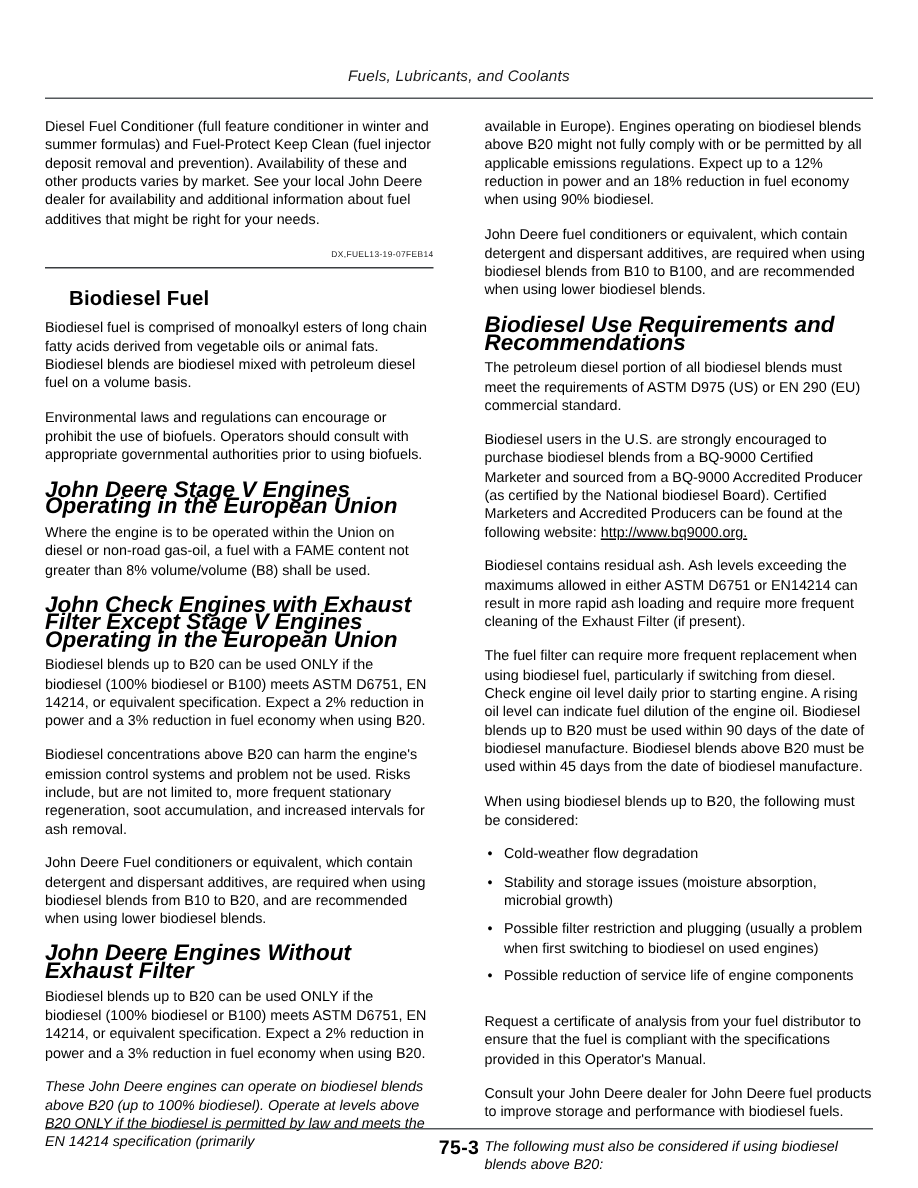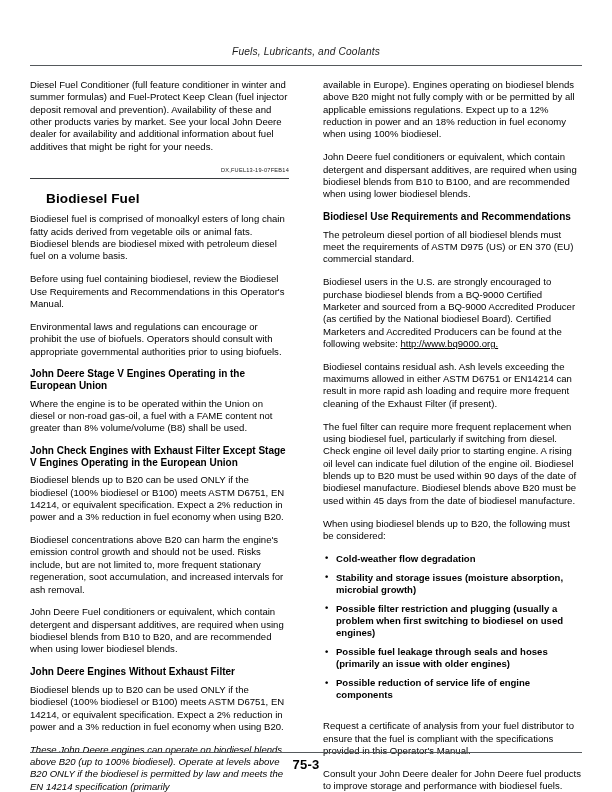--- a/index.html
+++ b/index.html
@@ -67,24 +67,25 @@
   }
 
   h2.sect {
     font-size: 13.6px;
     font-weight: bold;
     margin: 12px 0 7px 16px;
     line-height: 15px;
     letter-spacing: 0.1px;
   }
   h3.sub {
-    font-size: 10px;
+    font-size: 15px;
     font-weight: bold;
     margin: 4px 0 6px 0;
     line-height: 11.6px;
+    font-style: italic;
   }
 
   
   .docid-wrap {
     margin: 9px 0 0 0;
   }
   .docid {
     font-size: 5.6px;
     text-align: right;
     letter-spacing: 0.25px;
@@ -102,21 +103,20 @@
   ul.bullets {
     list-style: none;
     margin: 1px 0 0 0;
     padding: 0;
   }
   ul.bullets li {
     position: relative;
     padding-left: 13px;
     margin: 0 0 6.5px 0;
     line-height: 12.3px;
-    font-weight: bold;
   }
   ul.bullets li::before {
     content: "\2022";
     position: absolute;
     left: 2px;
     top: -0.5px;
     font-size: 9.5px;
   }
 
   .gap-after-list { height: 12px; }
@@ -159,57 +159,55 @@
     <p class="para">Diesel Fuel Conditioner (full feature conditioner in winter and summer formulas) and Fuel-Protect Keep Clean (fuel injector deposit removal and prevention). Availability of these and other products varies by market. See your local John Deere dealer for availability and additional information about fuel additives that might be right for your needs.</p>
 
     <div class="docid-wrap">
       <div class="docid">DX,FUEL13-19-07FEB14</div>
       <div class="docid-rule"></div>
     </div>
 
     <h2 class="sect">Biodiesel Fuel</h2>
 
     <p class="para">Biodiesel fuel is comprised of monoalkyl esters of long chain fatty acids derived from vegetable oils or animal fats. Biodiesel blends are biodiesel mixed with petroleum diesel fuel on a volume basis.</p>
-    <p class="para">Before using fuel containing biodiesel, review the Biodiesel Use Requirements and Recommendations in this Operator's Manual.</p>
     <p class="para">Environmental laws and regulations can encourage or prohibit the use of biofuels. Operators should consult with appropriate governmental authorities prior to using biofuels.</p>
 
     <h3 class="sub">John Deere Stage V Engines Operating in the European Union</h3>
     <p class="para">Where the engine is to be operated within the Union on diesel or non-road gas-oil, a fuel with a FAME content not greater than 8% volume/volume (B8) shall be used.</p>
 
     <h3 class="sub">John Check Engines with Exhaust Filter Except Stage V Engines Operating in the European Union</h3>
     <p class="para">Biodiesel blends up to B20 can be used ONLY if the biodiesel (100% biodiesel or B100) meets ASTM D6751, EN 14214, or equivalent specification. Expect a 2% reduction in power and a 3% reduction in fuel economy when using B20.</p>
-    <p class="para">Biodiesel concentrations above B20 can harm the engine's emission control growth and should not be used. Risks include, but are not limited to, more frequent stationary regeneration, soot accumulation, and increased intervals for ash removal.</p>
+    <p class="para">Biodiesel concentrations above B20 can harm the engine's emission control systems and problem not be used. Risks include, but are not limited to, more frequent stationary regeneration, soot accumulation, and increased intervals for ash removal.</p>
     <p class="para">John Deere Fuel conditioners or equivalent, which contain detergent and dispersant additives, are required when using biodiesel blends from B10 to B20, and are recommended when using lower biodiesel blends.</p>
 
     <h3 class="sub">John Deere Engines Without Exhaust Filter</h3>
     <p class="para">Biodiesel blends up to B20 can be used ONLY if the biodiesel (100% biodiesel or B100) meets ASTM D6751, EN 14214, or equivalent specification. Expect a 2% reduction in power and a 3% reduction in fuel economy when using B20.</p>
     <p class="tight">These John Deere engines can operate on biodiesel blends above B20 (up to 100% biodiesel). Operate at levels above B20 ONLY if the biodiesel is permitted by law and meets the EN 14214 specification (primarily</p>
 
   </div>
 
   <div class="col col-right">
 
-    <p class="para">available in Europe). Engines operating on biodiesel blends above B20 might not fully comply with or be permitted by all applicable emissions regulations. Expect up to a 12% reduction in power and an 18% reduction in fuel economy when using 100% biodiesel.</p>
+    <p class="para">available in Europe). Engines operating on biodiesel blends above B20 might not fully comply with or be permitted by all applicable emissions regulations. Expect up to a 12% reduction in power and an 18% reduction in fuel economy when using 90% biodiesel.</p>
     <p class="para">John Deere fuel conditioners or equivalent, which contain detergent and dispersant additives, are required when using biodiesel blends from B10 to B100, and are recommended when using lower biodiesel blends.</p>
 
     <h3 class="sub">Biodiesel Use Requirements and Recommendations</h3>
 
-    <p class="para">The petroleum diesel portion of all biodiesel blends must meet the requirements of ASTM D975 (US) or EN 370 (EU) commercial standard.</p>
+    <p class="para">The petroleum diesel portion of all biodiesel blends must meet the requirements of ASTM D975 (US) or EN 290 (EU) commercial standard.</p>
 
     <p class="para"><span>Biodiesel users in the U.S. are strongly encouraged to purchase biodiesel blends from a BQ-9000 Certified Marketer and sourced from a BQ-9000 Accredited Producer (as certified by the National biodiesel Board). Certified Marketers and Accredited Producers can be found at the following website: </span><a class="weblink" href="#">http://www.bq9000.org.</a></p>
 
     <p class="para">Biodiesel contains residual ash. Ash levels exceeding the maximums allowed in either ASTM D6751 or EN14214 can result in more rapid ash loading and require more frequent cleaning of the Exhaust Filter (if present).</p>
     <p class="para">The fuel filter can require more frequent replacement when using biodiesel fuel, particularly if switching from diesel. Check engine oil level daily prior to starting engine. A rising oil level can indicate fuel dilution of the engine oil. Biodiesel blends up to B20 must be used within 90 days of the date of biodiesel manufacture. Biodiesel blends above B20 must be used within 45 days from the date of biodiesel manufacture.</p>
     <p class="para">When using biodiesel blends up to B20, the following must be considered:</p>
 
     <ul class="bullets">
       <li>Cold-weather flow degradation</li>
       <li>Stability and storage issues (moisture absorption, microbial growth)</li>
       <li>Possible filter restriction and plugging (usually a problem when first switching to biodiesel on used engines)</li>
-      <li>Possible fuel leakage through seals and hoses (primarily an issue with older engines)</li>
       <li>Possible reduction of service life of engine components</li>
     </ul>
 
     <div class="gap-after-list"></div>
 
     <p class="para">Request a certificate of analysis from your fuel distributor to ensure that the fuel is compliant with the specifications provided in this Operator's Manual.</p>
     <p class="para">Consult your John Deere dealer for John Deere fuel products to improve storage and performance with biodiesel fuels.</p>
     <p class="tight">The following must also be considered if using biodiesel blends above B20:</p>
 
   </div>

